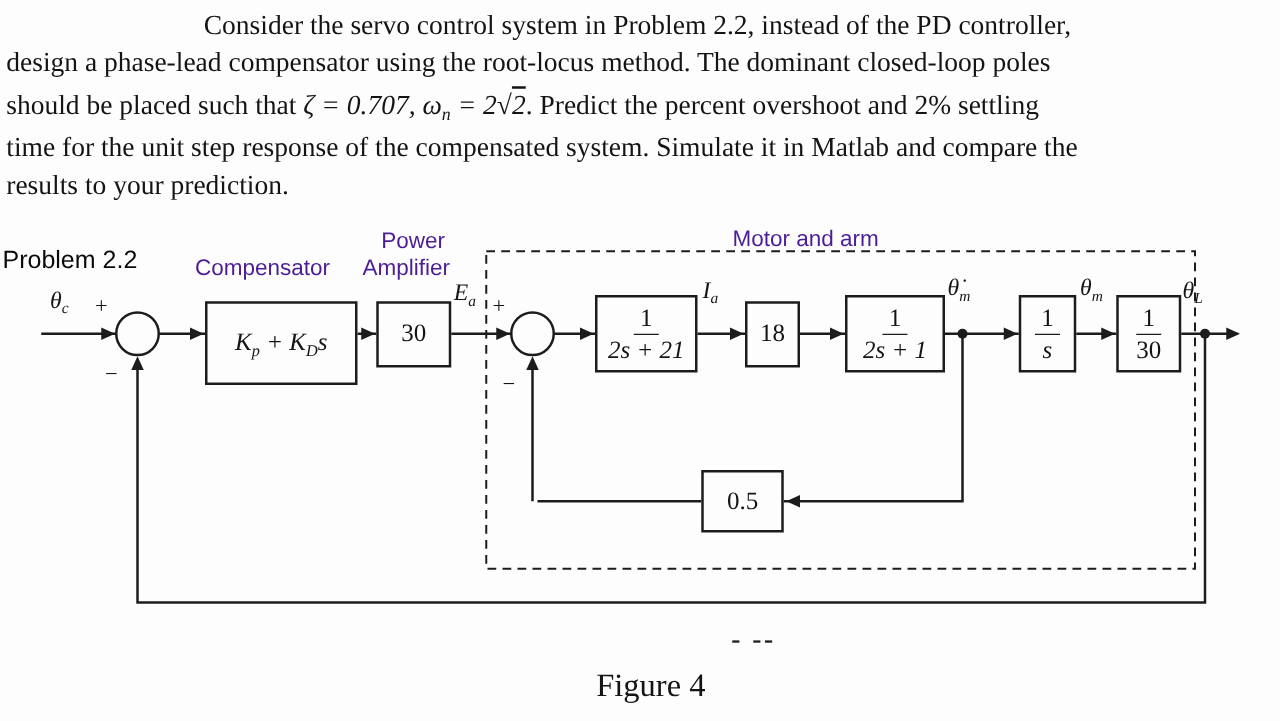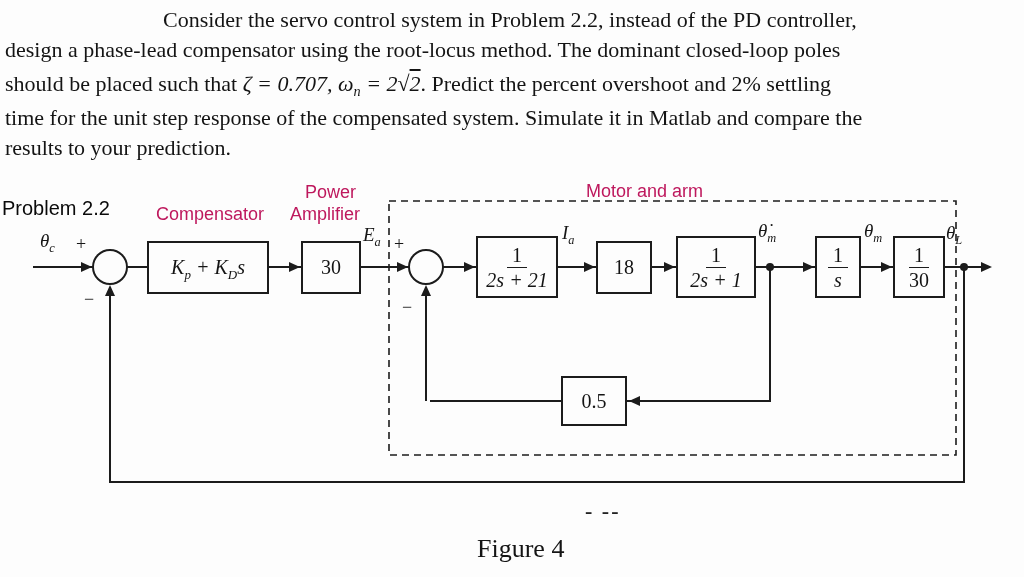--- a/index.html
+++ b/index.html
@@ -10,21 +10,21 @@
   }
   .pline {
     position:absolute; left:5px; white-space:nowrap;
     font-size:22px; line-height:28px; color:#141414;
   }
   .pline .math { font-style:italic; }
   .overline { text-decoration:overline; }
   sub { font-size:0.65em; line-height:0; }
   .dlabel {
     position:absolute; font-family:"Liberation Sans", sans-serif;
-    font-size:18px; color:#be185d; white-space:nowrap;text-align:right;
+    font-size:18px; color:#4c1d95; white-space:nowrap;text-align:right;
   }
   .sig {
     position:absolute; font-size:19px; font-style:italic;
     white-space:nowrap; color:#161616;
   }
   .sign {
     position:absolute; font-size:18px; font-family:"Liberation Serif", serif;
     color:#161616;
   }
   .block {
@@ -96,33 +96,33 @@
   <span class="sign" style="left:76px; top:234px;">+</span>
   <span class="sign" style="left:84px; top:289px;">−</span>
   <span class="sig" style="left:363px; top:224px;"><span>E</span><sub>a</sub></span>
   <span class="sign" style="left:394px; top:234px;">+</span>
   <span class="sign" style="left:402px; top:297px;">−</span>
   <span class="sig" style="left:562px; top:222px;"><span>I</span><sub>a</sub></span>
   <span class="sig" style="left:758px; top:220px;"><span>θ̇</span><sub>m</sub></span>
   <span class="sig" style="left:864px; top:220px;"><span>θ</span><sub>m</sub></span>
   <span class="sig" style="left:946px; top:222px;"><span>θ</span><sub>L</sub></span>
 
-  <div class="block" style="left:147px; top:241px; width:122px; height:53px;">
+  <div class="block" style="left:164px; top:241px; width:122px; height:67px;">
     <span class="math"><span>K</span><sub>p</sub><span> + K</span><sub>D</sub><span>s</span></span>
   </div>
   <div class="block" style="left:301px; top:241px; width:60px; height:53px;">
     <span>30</span>
   </div>
   <div class="block" style="left:476px; top:236px; width:82px; height:62px;">
     <span class="frac">
         <span class="num">1</span>
         <span class="den math">2s + 21</span>
       </span>
   </div>
-  <div class="block" style="left:596px; top:241px; width:56px; height:53px;">
+  <div class="block" style="left:596px; top:241px; width:44px; height:53px;">
     <span>18</span>
   </div>
   <div class="block" style="left:676px; top:236px; width:80px; height:62px;">
     <span class="frac">
         <span class="num">1</span>
         <span class="den math">2s + 1</span>
       </span>
   </div>
   <div class="block" style="left:815px; top:236px; width:46px; height:62px;">
     <span class="frac">

